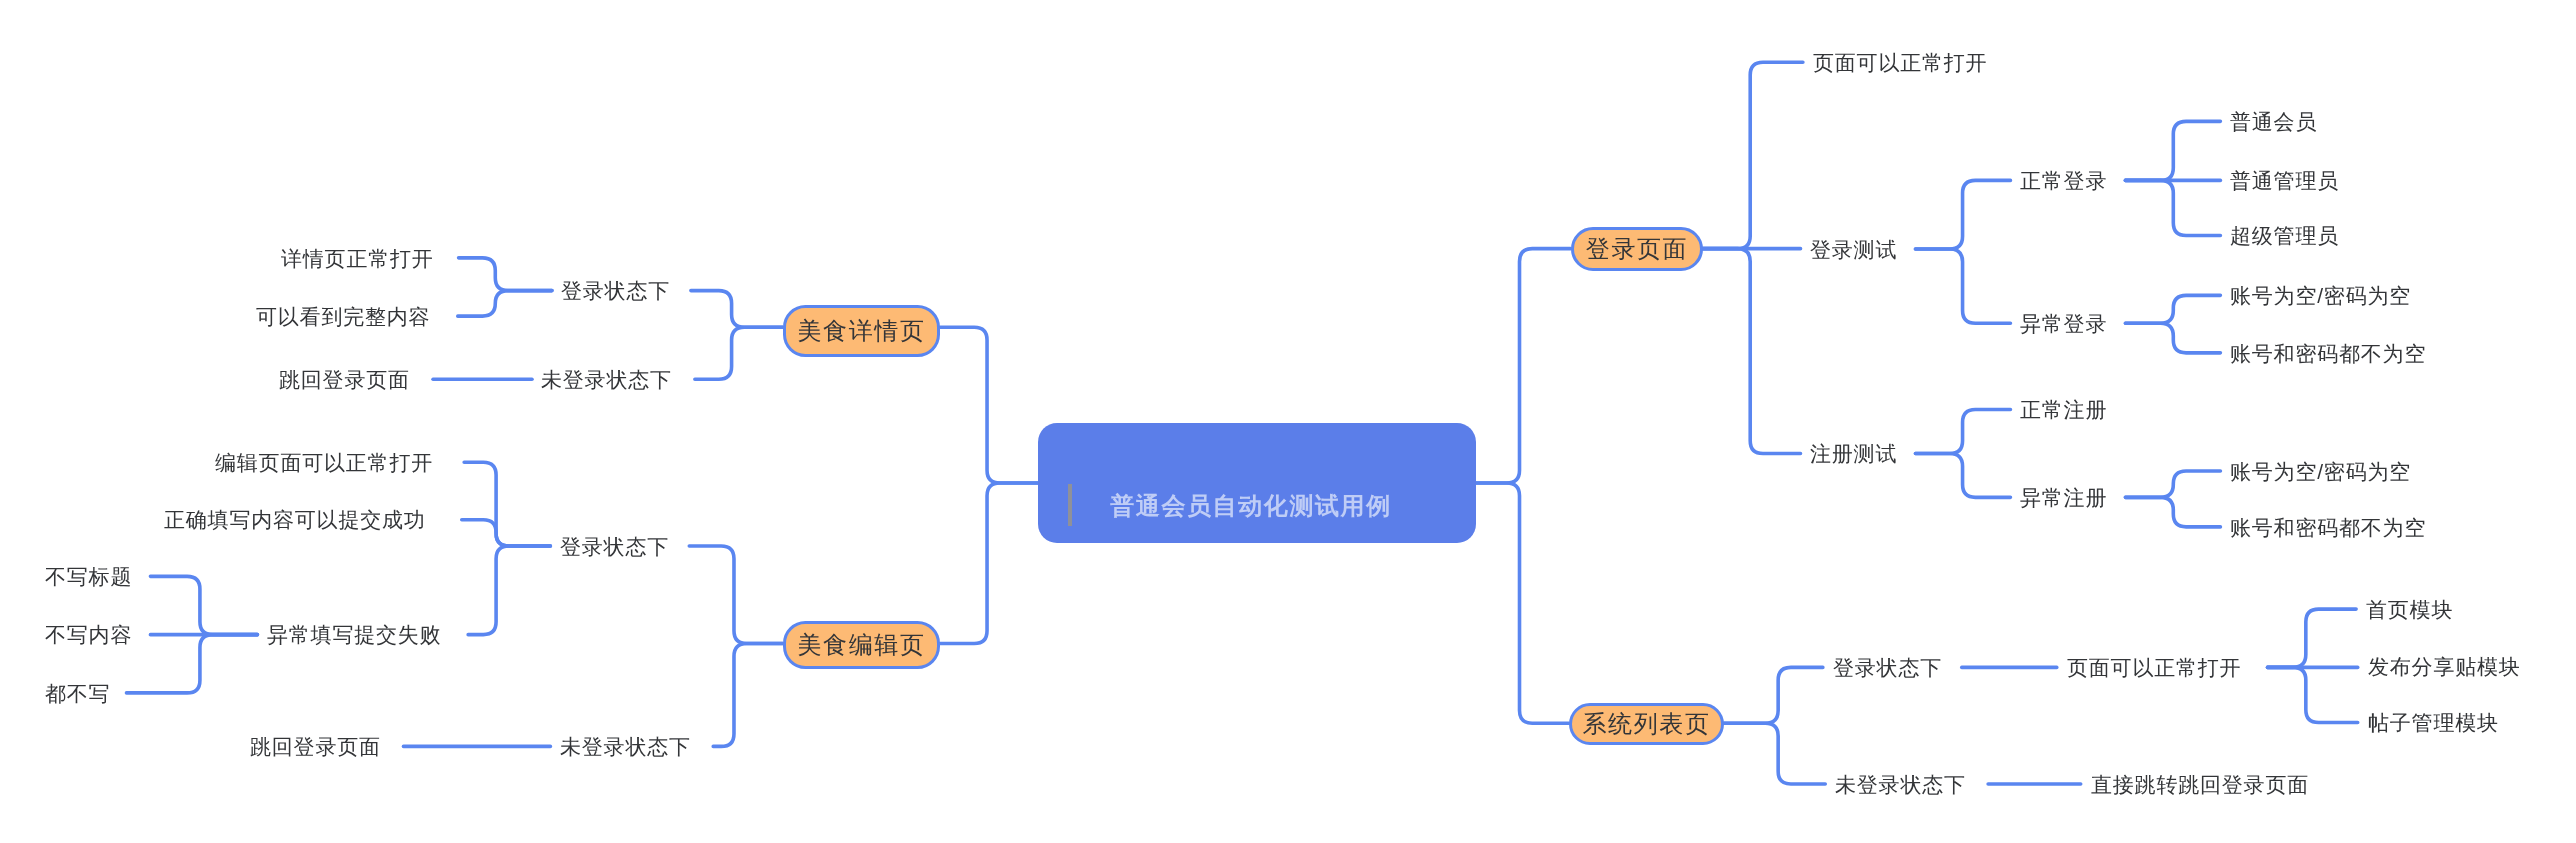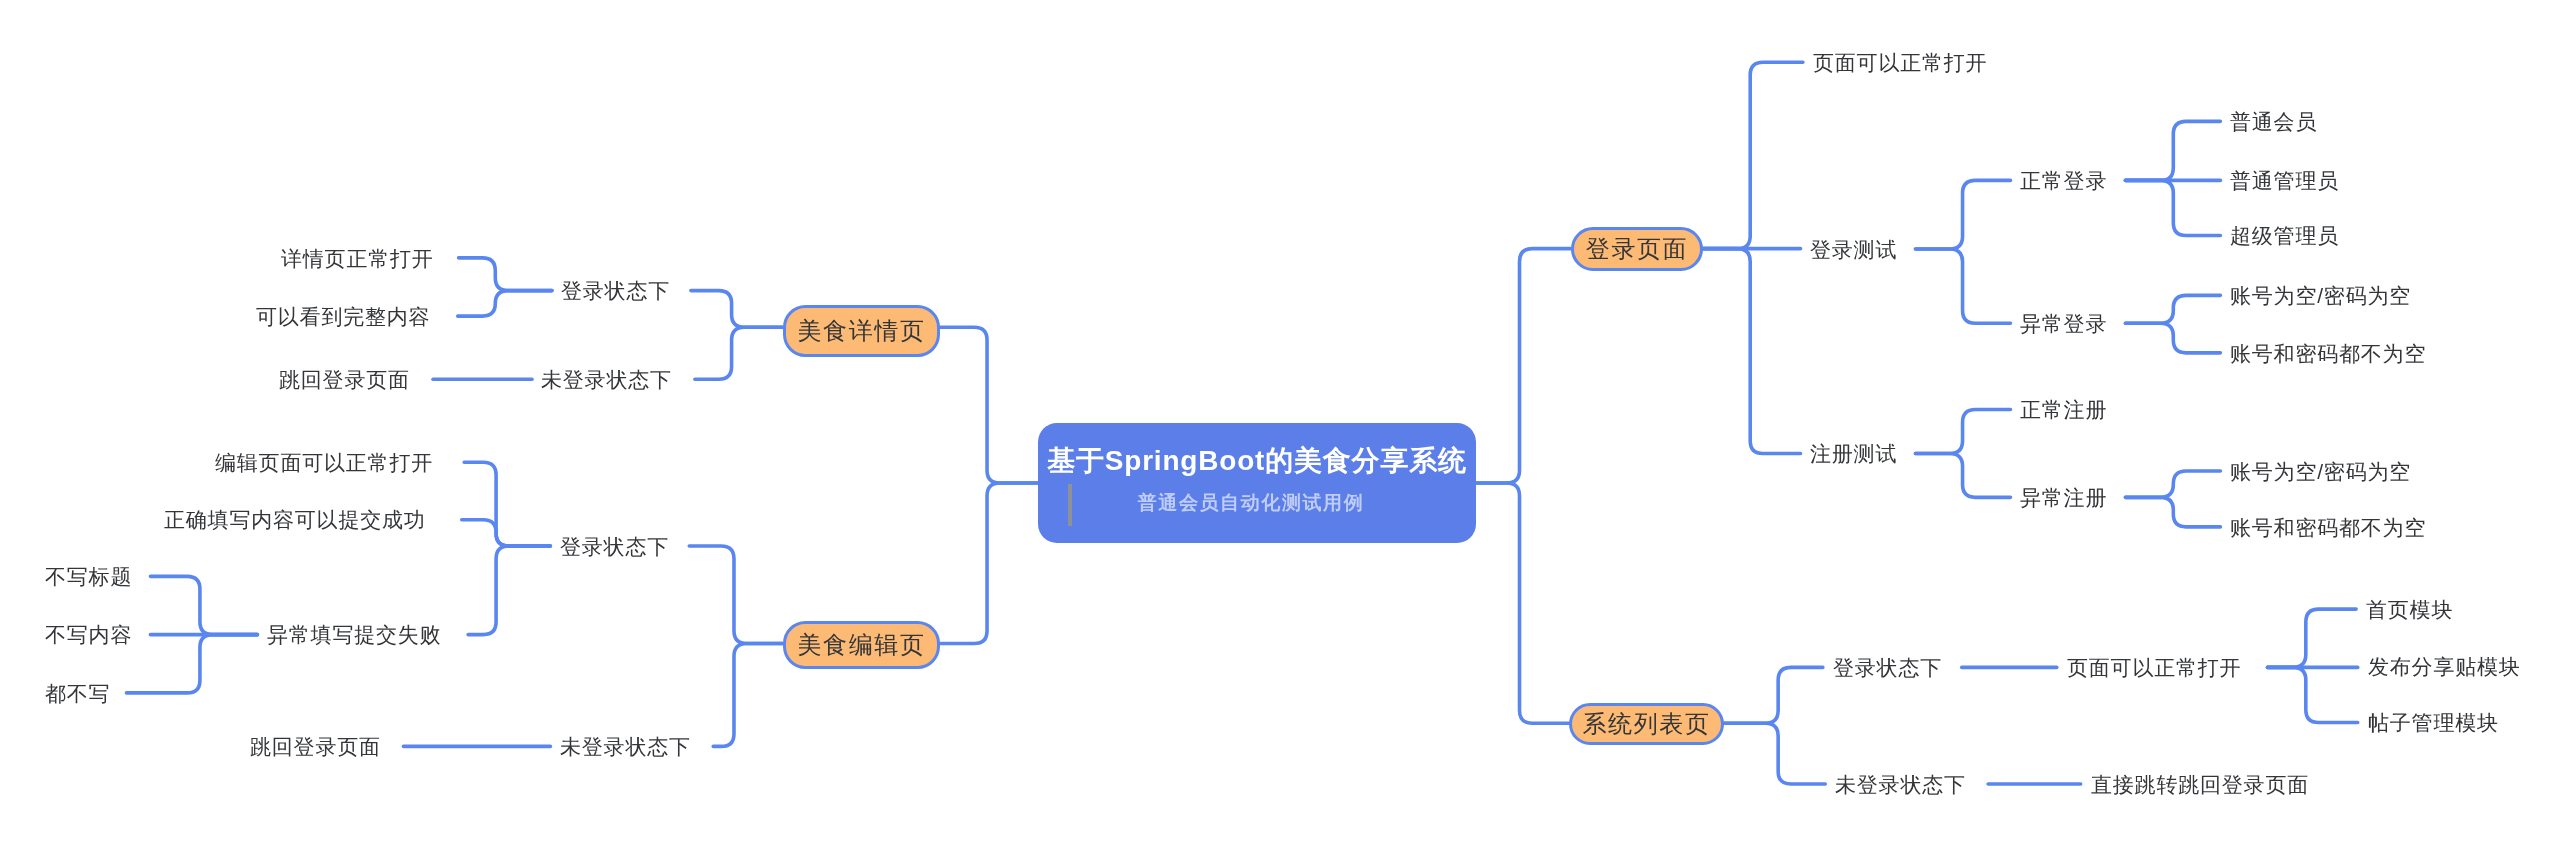--- a/index.html
+++ b/index.html
@@ -8,21 +8,21 @@
   #wires{position:absolute;left:0;top:0;z-index:0;}
   .lbl{position:absolute;z-index:2;white-space:nowrap;font-size:21px;line-height:29px;
        color:#333538;letter-spacing:0.8px;}
   .pill{position:absolute;z-index:3;background:#fdba74;border:3.2px solid #5a86f0;
         box-sizing:border-box;display:flex;align-items:center;justify-content:center;
         font-size:24px;color:#333538;letter-spacing:1.6px;}
   .root{position:absolute;z-index:3;background:#5b7ee9;border-radius:19px;}
   .root-title{position:absolute;left:0;right:0;top:19px;text-align:center;color:#ffffff;
               font-size:28px;font-weight:bold;letter-spacing:0.8px;}
   .root-sub{position:absolute;left:0;right:12px;top:67px;text-align:center;color:#bfcdf6;
-            font-size:19px;font-weight:bold;letter-spacing:1.6px;}
+            font-size:24px;font-weight:bold;letter-spacing:1.6px;}
   .root-bar{position:absolute;left:29.5px;top:61px;width:4.8px;height:42px;background:#8f9199;}
   .watermark{position:absolute;right:3.2px;top:773px;z-index:1;font-size:45px;color:#e4e2df;
              letter-spacing:1.6px;text-shadow:0.8px 0.8px 0 #f4f3f1;}
 </style>
 </head>
 <body>
 
 <div id="stage">
   <svg id="wires" width="2576" height="843" viewBox="0 0 3226 1056">
       <path d="M 1300 605 L 1252 605 Q 1236 605 1236 589 L 1236 426 Q 1236 410 1220 410 L 1177 410" fill="none" stroke="#5a86f0" stroke-width="4.5" stroke-linecap="round"></path>
@@ -60,21 +60,20 @@
       <path d="M 2159 906 L 2211 906 Q 2227 906 2227 890 L 2227 852 Q 2227 836 2243 836 L 2283 836" fill="none" stroke="#5a86f0" stroke-width="4.5" stroke-linecap="round"></path>
       <path d="M 2159 906 L 2211 906 Q 2227 906 2227 922 L 2227 966 Q 2227 982 2243 982 L 2286 982" fill="none" stroke="#5a86f0" stroke-width="4.5" stroke-linecap="round"></path>
       <path d="M 2457 836 L 2576 836" fill="none" stroke="#5a86f0" stroke-width="4.5" stroke-linecap="round"></path>
       <path d="M 2840 836 L 2872 836 Q 2888 836 2888 820 L 2888 779 Q 2888 763 2904 763 L 2951 763" fill="none" stroke="#5a86f0" stroke-width="4.5" stroke-linecap="round"></path>
       <path d="M 2840 836 L 2953 836" fill="none" stroke="#5a86f0" stroke-width="4.5" stroke-linecap="round"></path>
       <path d="M 2840 836 L 2872 836 Q 2888 836 2888 852 L 2888 889 Q 2888 905 2904 905 L 2953 905" fill="none" stroke="#5a86f0" stroke-width="4.5" stroke-linecap="round"></path>
       <path d="M 2490 982 L 2606 982" fill="none" stroke="#5a86f0" stroke-width="4.5" stroke-linecap="round"></path>
     </svg>
   <div id="nodes">
       <div class="root" style="left: 1038px; top: 423px; width: 438px; height: 120px;">
-        <div class="root-title">基于SpringBoot的美食分享系统</div>
         <div class="root-bar"></div>
         <div class="root-sub">普通会员自动化测试用例</div>
       </div>
       <div class="pill" style="left: 783px; top: 305px; width: 157px; height: 52px; border-radius: 22.4px; font-family: Liberation Mono, monospace;">美食详情页</div>
       <div class="pill" style="left: 783px; top: 621px; width: 157px; height: 48px; border-radius: 22.4px;">美食编辑页</div>
       <div class="pill" style="left: 1571px; top: 227px; width: 132px; height: 44px; border-radius: 22px;">登录页面</div>
       <div class="pill" style="left: 1569px; top: 703px; width: 155px; height: 42px; border-radius: 21px;">系统列表页</div>
       <div class="lbl" style="left: 281px; top: 244px;">详情页正常打开</div>
       <div class="lbl" style="left: 256px; top: 302px;">可以看到完整内容</div>
       <div class="lbl" style="left: 561px; top: 276px;">登录状态下</div>

